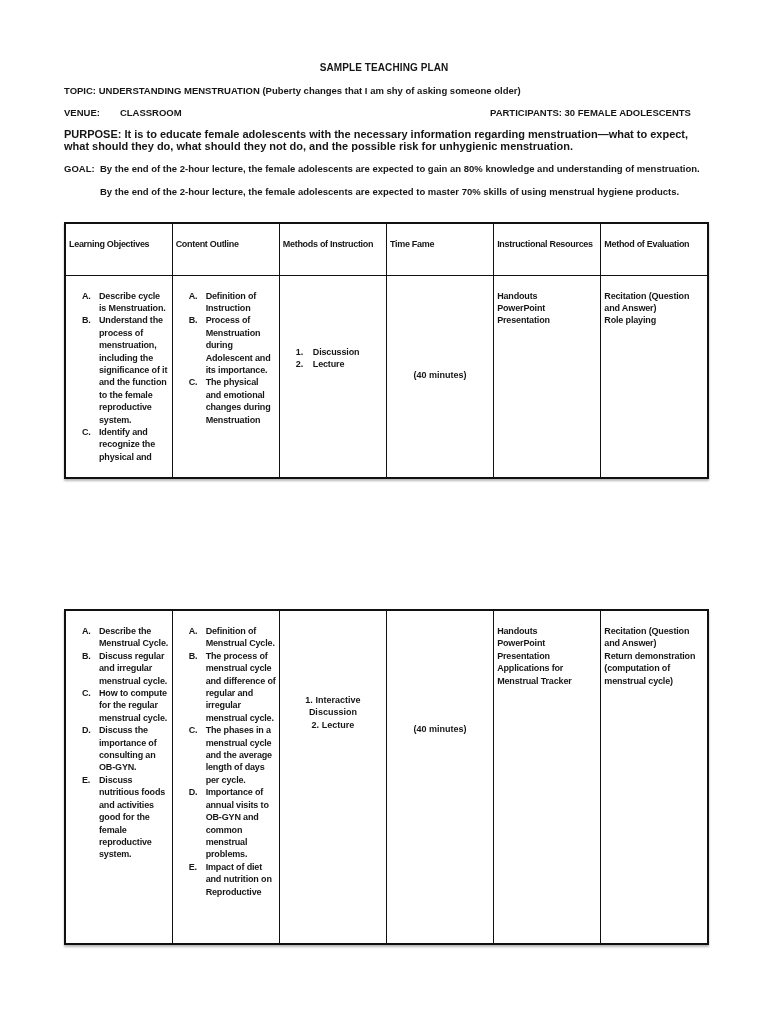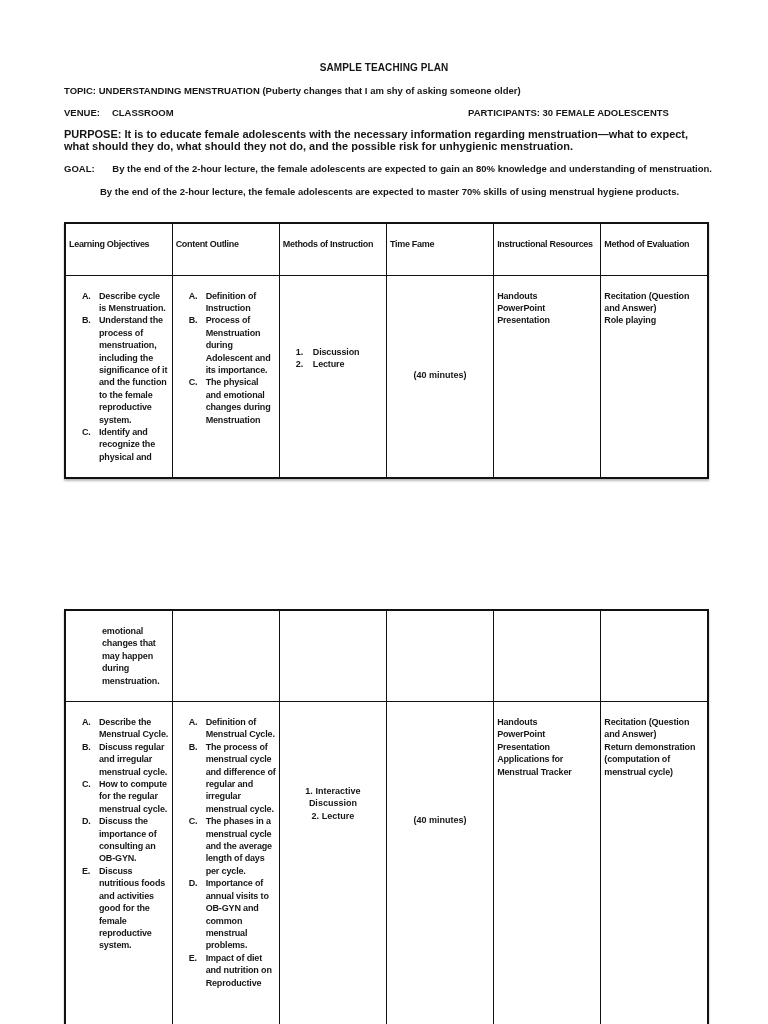--- a/index.html
+++ b/index.html
@@ -7,24 +7,24 @@
     width:768px;height:1024px;position:relative;background:#ffffff;
     font-family:"Liberation Sans","DejaVu Sans",sans-serif;
     color:#161616;font-weight:700;overflow:hidden;
     -webkit-font-smoothing:antialiased;
   }
   .abs{position:absolute;}
   
   .doc-title{top:62px;left:0;right:0;text-align:center;font-size:10px;letter-spacing:.1px;}
   .topic-line{top:85px;left:64px;width:655px;font-size:9.5px;}
   .venue-line{top:107px;left:64px;width:655px;font-size:9.5px;}
-  .venue-value{margin-left:12px;}
-  .participants{position:absolute;left:356px;top:0;padding-left:48px;}
+  .venue-value{margin-left:20px;}
+  .participants{position:absolute;left:378px;top:0;padding-left:48px;}
   .purpose{top:128px;left:64px;width:648px;font-size:11px;line-height:12px;}
-  .goal-row{top:163px;left:64px;width:648px;font-size:9.5px;display:flex;justify-content:space-between;}
+  .goal-row{top:163px;left:64px;width:648px;font-size:9.5px;display:flex;}
   .goal-label{flex:0 0 36px;}
   .goal2{top:186px;left:100px;width:612px;font-size:9.5px;}
   
   .plan-table{
     position:absolute;left:64px;width:645px;
     border-collapse:collapse;table-layout:fixed;
     border:2px solid #111;box-shadow:0 2px 2px rgba(0,0,0,.28);
     font-size:9px;line-height:12.4px;color:#161616;
   }
   .t1{top:222px;}
@@ -184,32 +184,20 @@
 <table class="plan-table t2">
   <colgroup>
       <col>
       <col>
       <col>
       <col>
       <col>
       <col>
     </colgroup>
   <tbody>
-    <tr class="row-cont">
-      <td>
-        <div class="cellbox hx-cont">
-            <div class="cont-text">emotional changes that may happen during menstruation.</div>
-          </div>
-      </td>
-      <td></td>
-      <td></td>
-      <td></td>
-      <td></td>
-      <td></td>
-    </tr>
     <tr class="row-main">
       <td>
         <div class="cellbox hx-r2">
             <div class="cell-list">
 
         <div class="li-row">
                 <span class="li-label">A.</span>
                 <span class="li-text">Describe the Menstrual Cycle.</span>
               </div>
               <div class="li-row">

